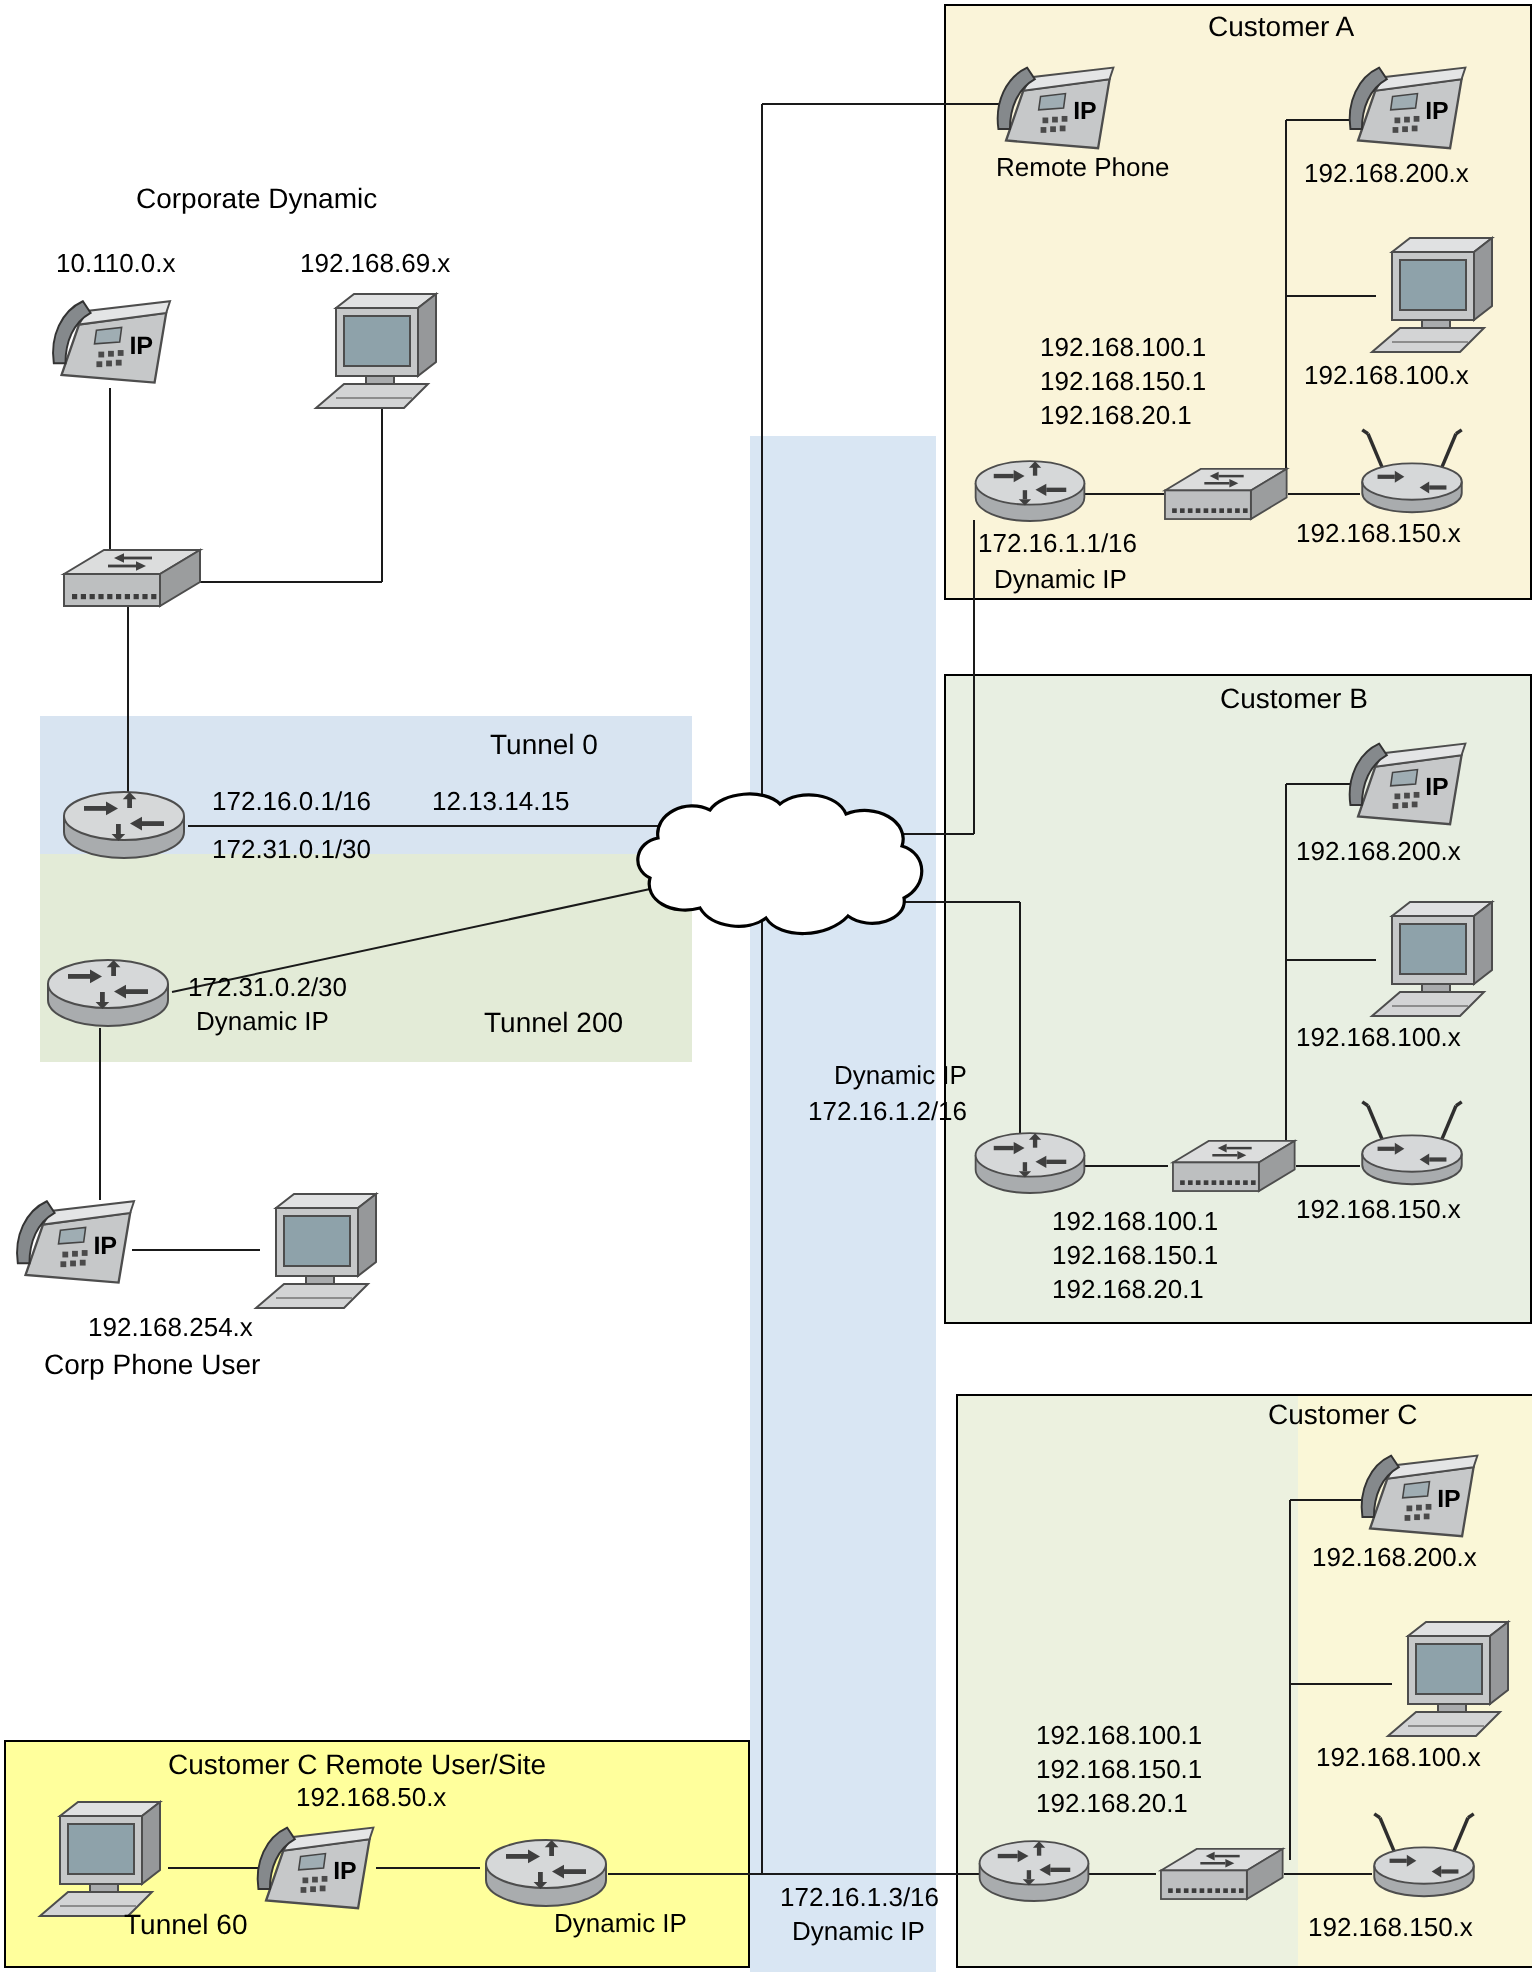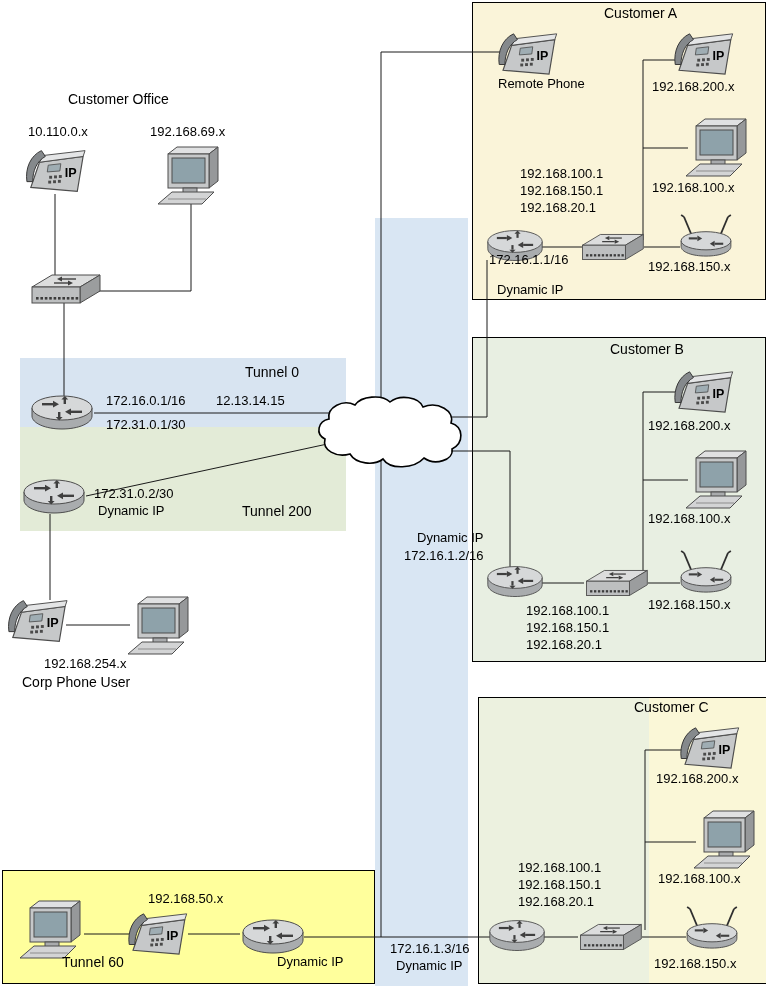--- a/index.html
+++ b/index.html
@@ -241,21 +241,21 @@
   <svg class="icon" style="left:18px;top:898px;width:68px;height:62px">
       <use href="#sym-computer"></use>
     </svg>
   <svg class="icon" style="left:126px;top:910px;width:62px;height:46px">
       <use href="#sym-phone"></use>
     </svg>
   <svg class="icon" style="left:238px;top:918px;width:70px;height:38px">
       <use href="#sym-router"></use>
     </svg>
 
-  <div class="lbl b" style="left:68px;top:91px">Customer Office</div>
+  <div class="lbl b" style="left:68px;top:91px">Corporate Dynamic</div>
   <div class="lbl" style="left:28px;top:124px">10.110.0.x</div>
   <div class="lbl" style="left:150px;top:124px">192.168.69.x</div>
   <div class="lbl" style="left:106px;top:393px">172.16.0.1/16</div>
   <div class="lbl" style="left:216px;top:393px">12.13.14.15</div>
   <div class="lbl" style="left:106px;top:417px">172.31.0.1/30</div>
   <div class="lbl b" style="left:245px;top:364px">Tunnel 0</div>
   <div class="lbl b" style="left:242px;top:503px">Tunnel 200</div>
 
   <div class="lbl" style="left:94px;top:486px">172.31.0.2/30</div>
   <div class="lbl" style="left:98px;top:503px">Dynamic IP</div>
@@ -263,21 +263,21 @@
   <div class="lbl b" style="left:22px;top:674px">Corp Phone User</div>
 
   <div class="lbl b" style="left:604px;top:5px">Customer A</div>
   <div class="lbl" style="left:498px;top:76px">Remote Phone</div>
   <div class="lbl" style="left:652px;top:79px">192.168.200.x</div>
   <div class="lbl" style="left:652px;top:180px">192.168.100.x</div>
   <div class="lbl" style="left:520px;top:166px">192.168.100.1</div>
   <div class="lbl" style="left:520px;top:183px">192.168.150.1</div>
   <div class="lbl" style="left:520px;top:200px">192.168.20.1</div>
   <div class="lbl" style="left:648px;top:259px">192.168.150.x</div>
-  <div class="lbl" style="left:489px;top:252px">172.16.1.1/16</div>
+  <div class="lbl" style="left:489px;top:264px">172.16.1.1/16</div>
   <div class="lbl" style="left:497px;top:282px">Dynamic IP</div>
 
   <div class="lbl b" style="left:610px;top:341px">Customer B</div>
   <div class="lbl" style="left:648px;top:418px">192.168.200.x</div>
   <div class="lbl" style="left:648px;top:511px">192.168.100.x</div>
   <div class="lbl" style="left:417px;top:530px">Dynamic IP</div>
   <div class="lbl" style="left:404px;top:548px">172.16.1.2/16</div>
   <div class="lbl" style="left:648px;top:597px">192.168.150.x</div>
   <div class="lbl" style="left:526px;top:603px">192.168.100.1</div>
   <div class="lbl" style="left:526px;top:620px">192.168.150.1</div>
@@ -286,17 +286,18 @@
   <div class="lbl b" style="left:634px;top:699px">Customer C</div>
   <div class="lbl" style="left:656px;top:771px">192.168.200.x</div>
   <div class="lbl" style="left:658px;top:871px">192.168.100.x</div>
   <div class="lbl" style="left:518px;top:860px">192.168.100.1</div>
   <div class="lbl" style="left:518px;top:877px">192.168.150.1</div>
   <div class="lbl" style="left:518px;top:894px">192.168.20.1</div>
   <div class="lbl" style="left:390px;top:941px">172.16.1.3/16</div>
   <div class="lbl" style="left:396px;top:958px">Dynamic IP</div>
   <div class="lbl" style="left:654px;top:956px">192.168.150.x</div>
 
+  <div class="lbl b" style="left:84px;top:874px">Customer C Remote User/Site</div>
   <div class="lbl" style="left:148px;top:891px">192.168.50.x</div>
   <div class="lbl b" style="left:62px;top:954px">Tunnel 60</div>
   <div class="lbl" style="left:277px;top:954px">Dynamic IP</div>
 
 </div>
 
 </body></html>

